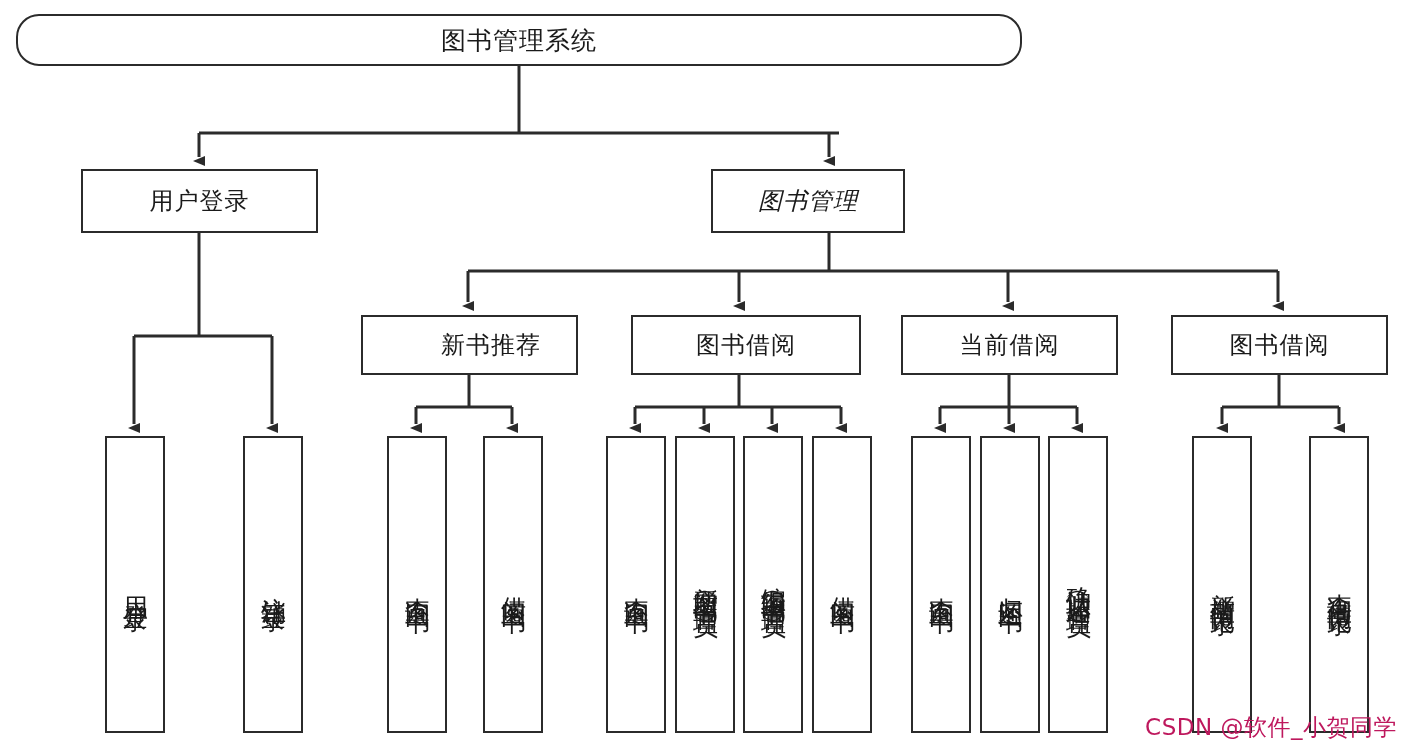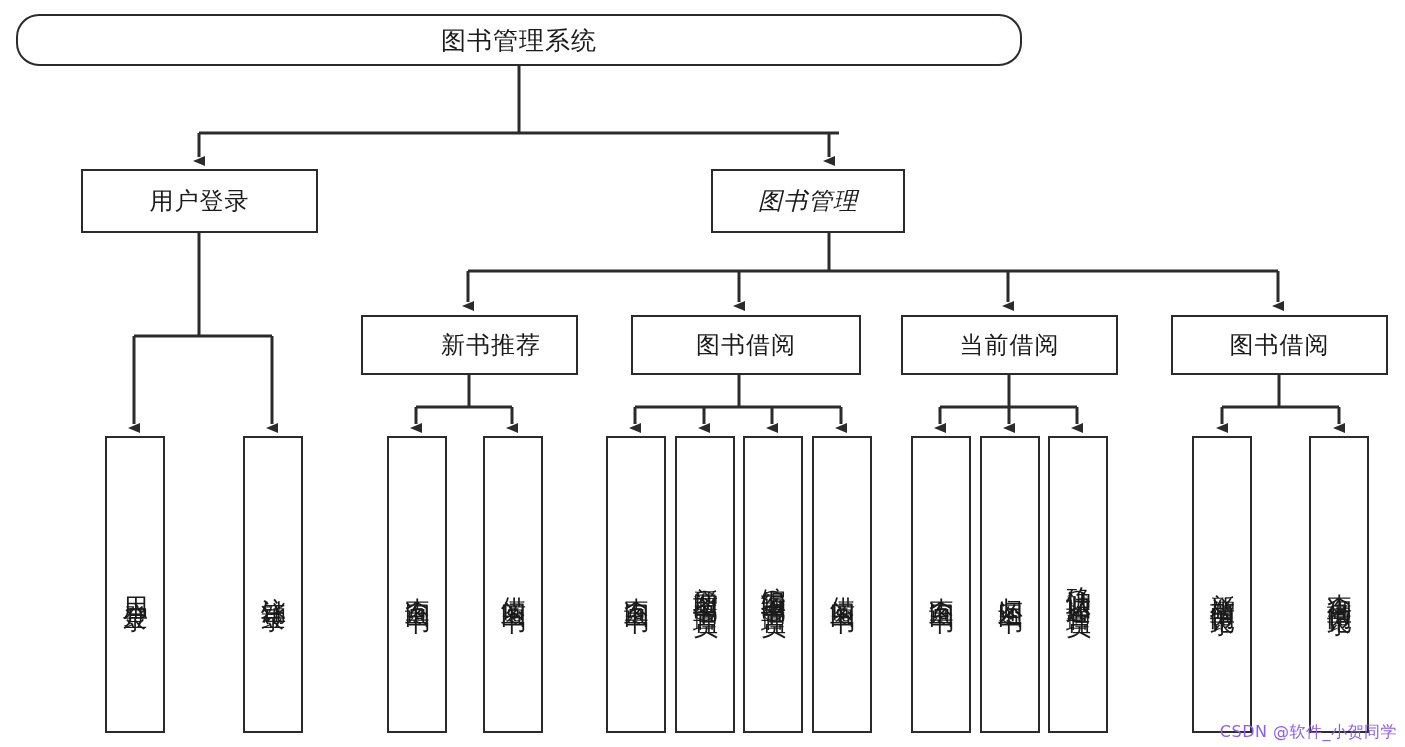--- a/index.html
+++ b/index.html
@@ -61,22 +61,22 @@
     text-orientation: upright;
     font-size: 25px;
     line-height: 1.12;
     letter-spacing: 4px;
     white-space: nowrap;
   }
   .watermark {
     position: absolute;
     right: 8px;
     bottom: 4px;
-    font-size: 16px;
-    color: #8b5cf6;
+    font-size: 23px;
+    color: #be185d;
     letter-spacing: 0.5px;
     white-space: nowrap;
     font-family: "DejaVu Sans", "Liberation Sans", sans-serif;
   }
 </style>
 </head>
 <body>
 
 <div id="canvas">
 

